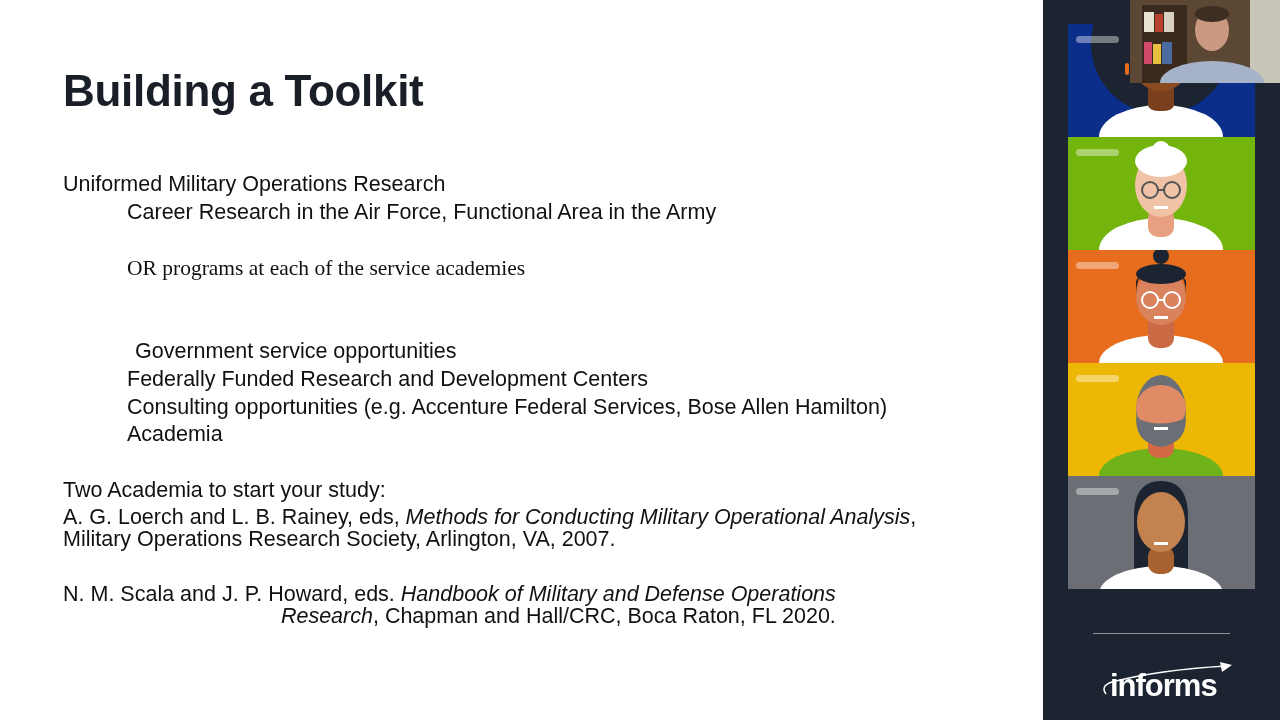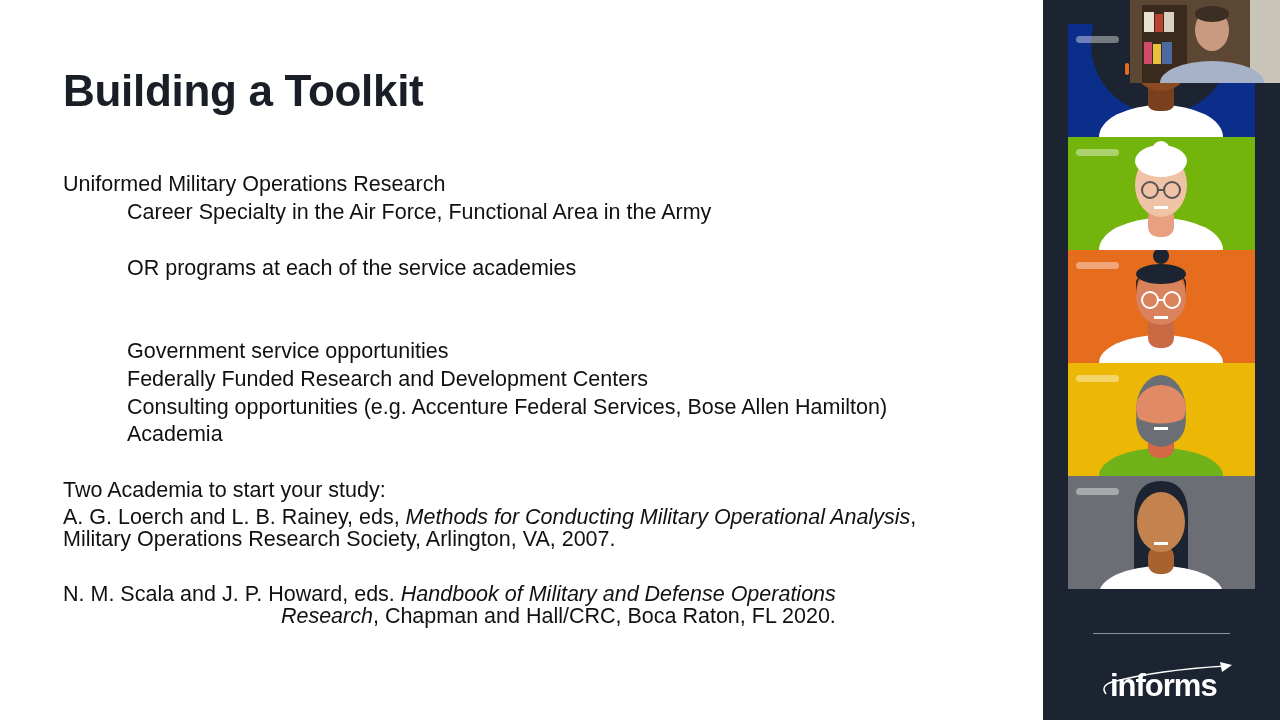--- a/index.html
+++ b/index.html
@@ -17,24 +17,24 @@
   .divider{position:absolute;left:50px;top:633px;width:137px;height:1px;background:#8a929c;}
   .logo{position:absolute;left:55px;top:660px;font-size:31px;font-weight:bold;color:#fff;letter-spacing:-1px;}
 </style>
 </head>
 <body>
 
 <div class="slide">
   <div class="title">Building a Toolkit</div>
 
   <div class="line" style="top:172px;">Uniformed Military Operations Research</div>
-  <div class="line ind" style="top:200px;">Career Specialty in the Air Force, Functional Area in the Army</div>
-  <div class="line ind" style="top:256px;">OR programs at each of the service academies</div>
+  <div class="line ind" style="top:200px;">Career Research in the Air Force, Functional Area in the Army</div>
+  <div class="line ind" style="top:256px;font-family:Liberation Serif, serif;">OR programs at each of the service academies</div>
 
-  <div class="line ind" style="top:339px;">Government service opportunities</div>
+  <div class="line ind" style="top:339px;margin-left:8px;">Government service opportunities</div>
   <div class="line ind" style="top:367px;">Federally Funded Research and Development Centers</div>
   <div class="line ind" style="top:395px;text-align:center;">Consulting opportunities (e.g. Accenture Federal Services, Bose Allen Hamilton)</div>
   <div class="line ind" style="top:422px;">Academia</div>
 
   <div class="line" style="top:478px;">Two Academia to start your study:</div>
   <div class="line tight" style="top:506px;">
     <span>A. G. Loerch and L. B. Rainey, eds, </span><em>Methods for Conducting Military Operational Analysis</em><span>,</span><br>
     <span>Military Operations Research Society, Arlington, VA, 2007.</span>
   </div>
   <div class="line tight" style="top:583px;text-align:right;">

